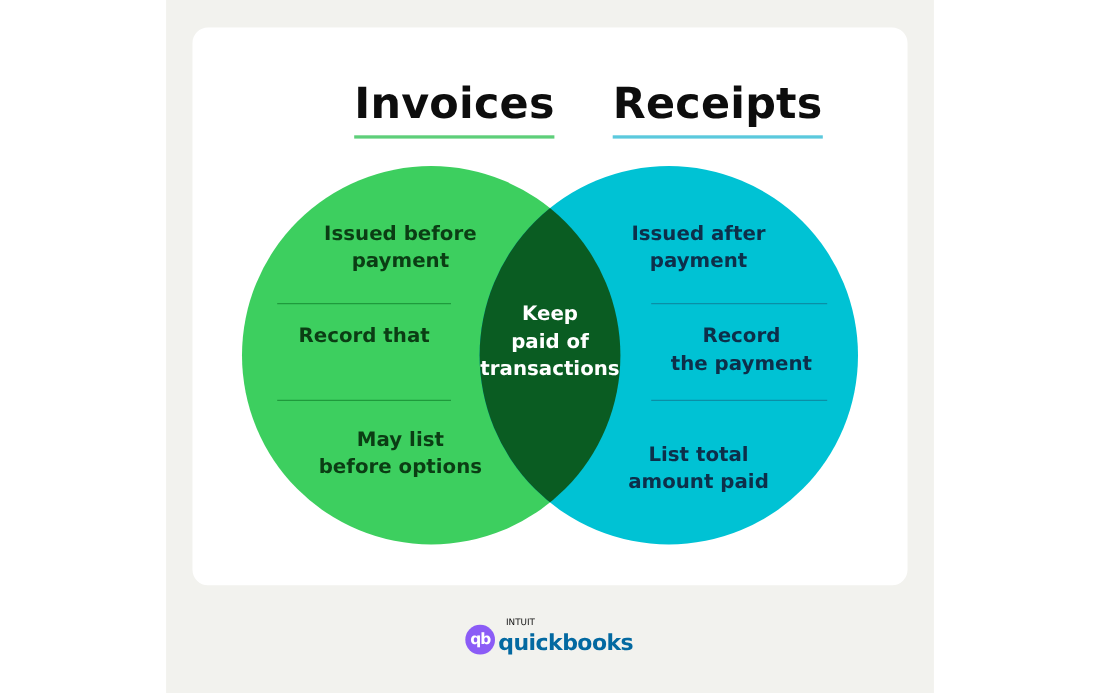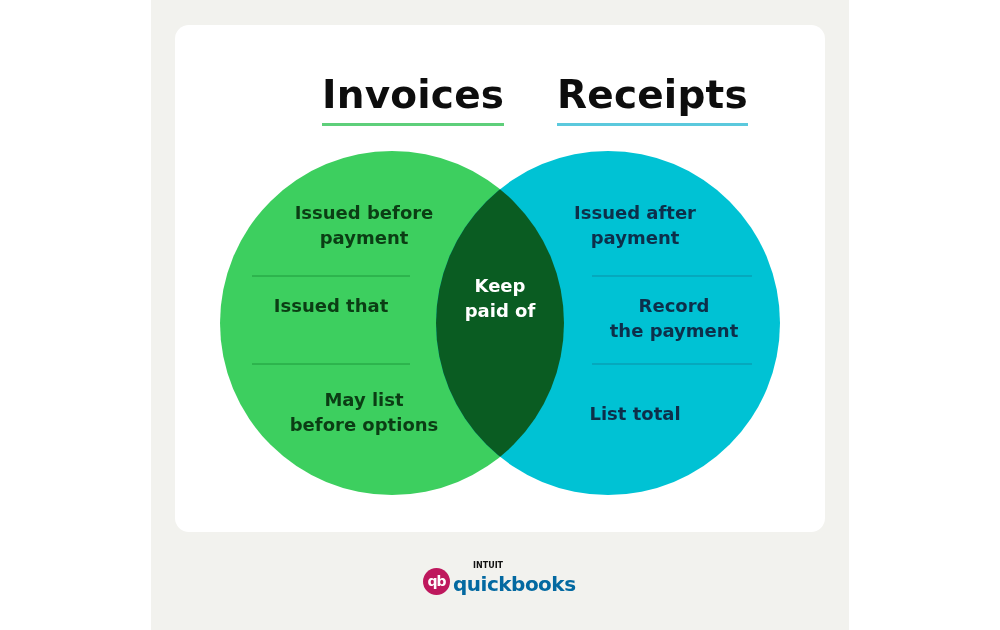--- a/index.html
+++ b/index.html
@@ -9,23 +9,23 @@
   .heading{position:absolute;top:72px;font-weight:bold;font-size:39px;color:#0d0d0d;letter-spacing:0.2px;}
   .heading .ul{position:absolute;left:0;right:0;bottom:-9px;height:3px;}
   #h-inv{left:322px;}
   #h-rec{left:557px;}
   svg.venn{position:absolute;left:0;top:0;}
   .txt{position:absolute;text-align:center;font-weight:bold;font-size:18px;line-height:25px;width:180px;}
   .l{color:#0b3d14;}
   .r{color:#0d2f4a;}
   .c{color:#ffffff;}
   .logo{position:absolute;left:423px;top:566px;display:flex;align-items:center;}
-  .qb{width:27px;height:27px;border-radius:50%;background:#be185d;color:#fff;font-weight:bold;font-size:14px;display:flex;align-items:center;justify-content:center;letter-spacing:-1px;}
+  .qb{width:27px;height:27px;border-radius:50%;background:#8b5cf6;color:#fff;font-weight:bold;font-size:14px;display:flex;align-items:center;justify-content:center;letter-spacing:-1px;}
   .brand{margin-left:3px;position:relative;}
-  .intuit{position:absolute;top:-5px;left:20px;font-size:8px;font-weight:bold;color:#111;}
+  .intuit{position:absolute;top:-5px;left:7px;font-size:8px;font-weight:normal;color:#111;}
   .qbname{font-size:20px;font-weight:bold;color:#0369a1;letter-spacing:-0.5px;line-height:24px;display:block;margin-top:6px;}
 </style>
 </head>
 <body>
 
 <div class="panel"></div>
 <div class="card"></div>
 
 <div class="heading" id="h-inv">
   <span>Invoices</span>
@@ -49,42 +49,44 @@
   <line x1="252" y1="364" x2="410" y2="364" stroke="#1f9a3c" stroke-width="1"></line>
   <line x1="592" y1="276" x2="752" y2="276" stroke="#0a8fa6" stroke-width="1"></line>
   <line x1="592" y1="364" x2="752" y2="364" stroke="#0a8fa6" stroke-width="1"></line>
 </svg>
 
 <div class="txt l" style="left:274px;top:200px;">
   <div>Issued before</div>
     <div>payment</div>
 </div>
 <div class="txt l" style="left:241px;top:293px;width:180px;">
-  <div>Issued that</div>
+  <div>Record that</div>
 </div>
 <div class="txt l" style="left:274px;top:387px;">
   <div>May list</div>
     <div>before options</div>
 </div>
 
 <div class="txt c" style="left:410px;top:273px;">
   <div>Keep</div>
     <div>paid of</div>
+    <div>transactions</div>
 </div>
 
 <div class="txt r" style="left:545px;top:200px;">
   <div>Issued after</div>
     <div>payment</div>
 </div>
 <div class="txt r" style="left:584px;top:293px;">
   <div>Record</div>
     <div>the payment</div>
 </div>
 <div class="txt r" style="left:545px;top:401px;">
   <div>List total</div>
+    <div>amount paid</div>
 </div>
 
 <div class="logo">
   <div class="qb">qb</div>
   <div class="brand">
     <span class="intuit">INTUIT</span>
     <span class="qbname">quickbooks</span>
   </div>
 </div>
 

